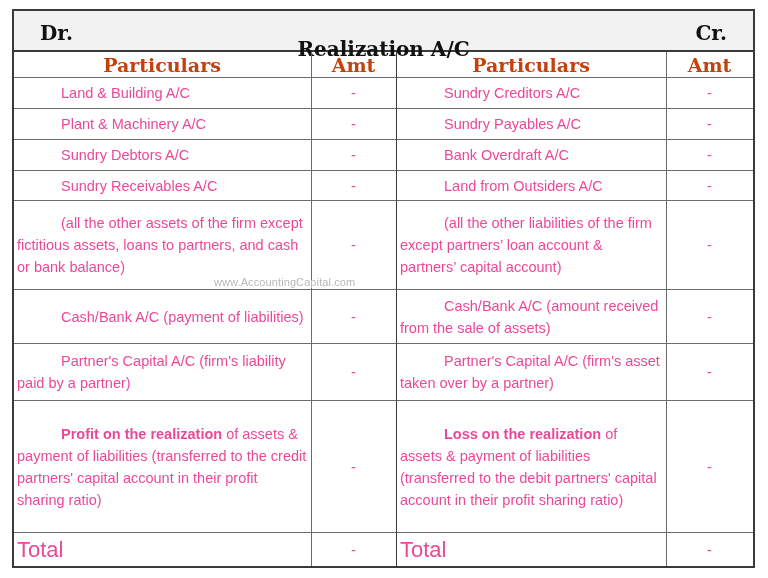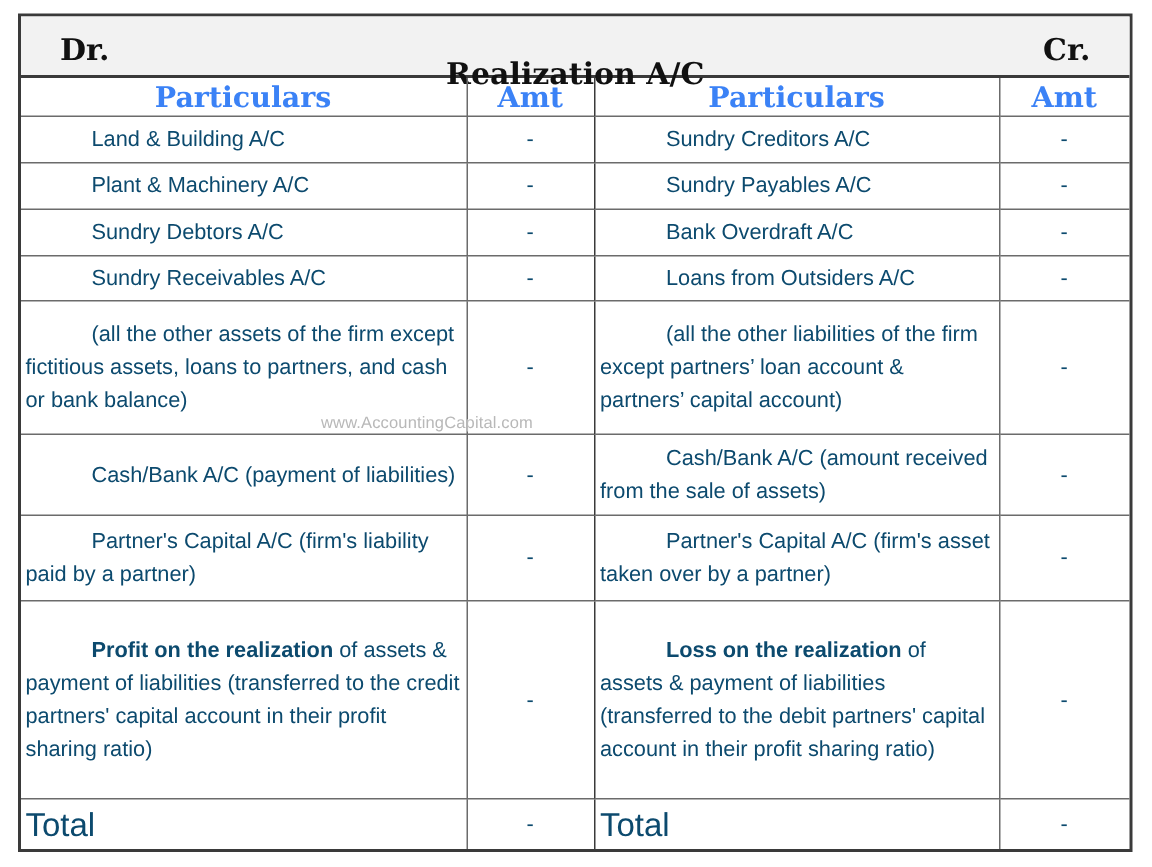--- a/index.html
+++ b/index.html
@@ -32,31 +32,31 @@
       grid-template-rows: 26px 31px 31px 31px 30px 89px 54px 57px 132px 33px;
     }
     .cell {
       border-right: 1px solid #6b6b6b;
       border-bottom: 1px solid #6b6b6b;
       font-size: 14.5px;
       line-height: 22px;
       padding: 0 4px 0 3px;
       display: flex;
       align-items: center;
-      color: #0c4a6e;
+      color: #ec4899;
     }
     .cell.last-col { border-right: none; }
     .cell.last-row { border-bottom: none; }
     .cell.divider-right { border-right: 1px solid #3a3a3a; }
     .cell.head {
       font-family: "DejaVu Serif", "Liberation Serif", serif;
       font-weight: bold;
       font-size: 19px;
       justify-content: center;
-      color: #3b82f6;
+      color: #c2410c;
       line-height: 24px;
     }
     .cell.amt { justify-content: center; }
     .cell.total { font-weight: normal; font-size: 22px; }
     .cell .txt { display: block; }
     .cell b { font-weight: bold; margin-left: 44px; }
 
     .watermark {
       position: absolute;
       left: 214px; top: 276px;
@@ -109,21 +109,21 @@
     <div class="cell">
         <span class="txt"><b></b><span>Bank Overdraft A/C</span></span>
       </div>
     <div class="cell amt last-col">-</div>
 
     <div class="cell">
         <span class="txt"><b></b><span>Sundry Receivables A/C</span></span>
       </div>
     <div class="cell amt divider-right">-</div>
     <div class="cell">
-        <span class="txt"><b></b><span>Loans from Outsiders A/C</span></span>
+        <span class="txt"><b></b><span>Land from Outsiders A/C</span></span>
       </div>
     <div class="cell amt last-col">-</div>
 
     <div class="cell">
         <span class="txt"><b></b><span>(all the other assets of the firm except fictitious assets, loans to partners, and cash or bank balance)</span></span>
       </div>
     <div class="cell amt divider-right">-</div>
     <div class="cell">
         <span class="txt"><b></b><span>(all the other liabilities of the firm except partners’ loan account &amp; partners’ capital account)</span></span>
       </div>

